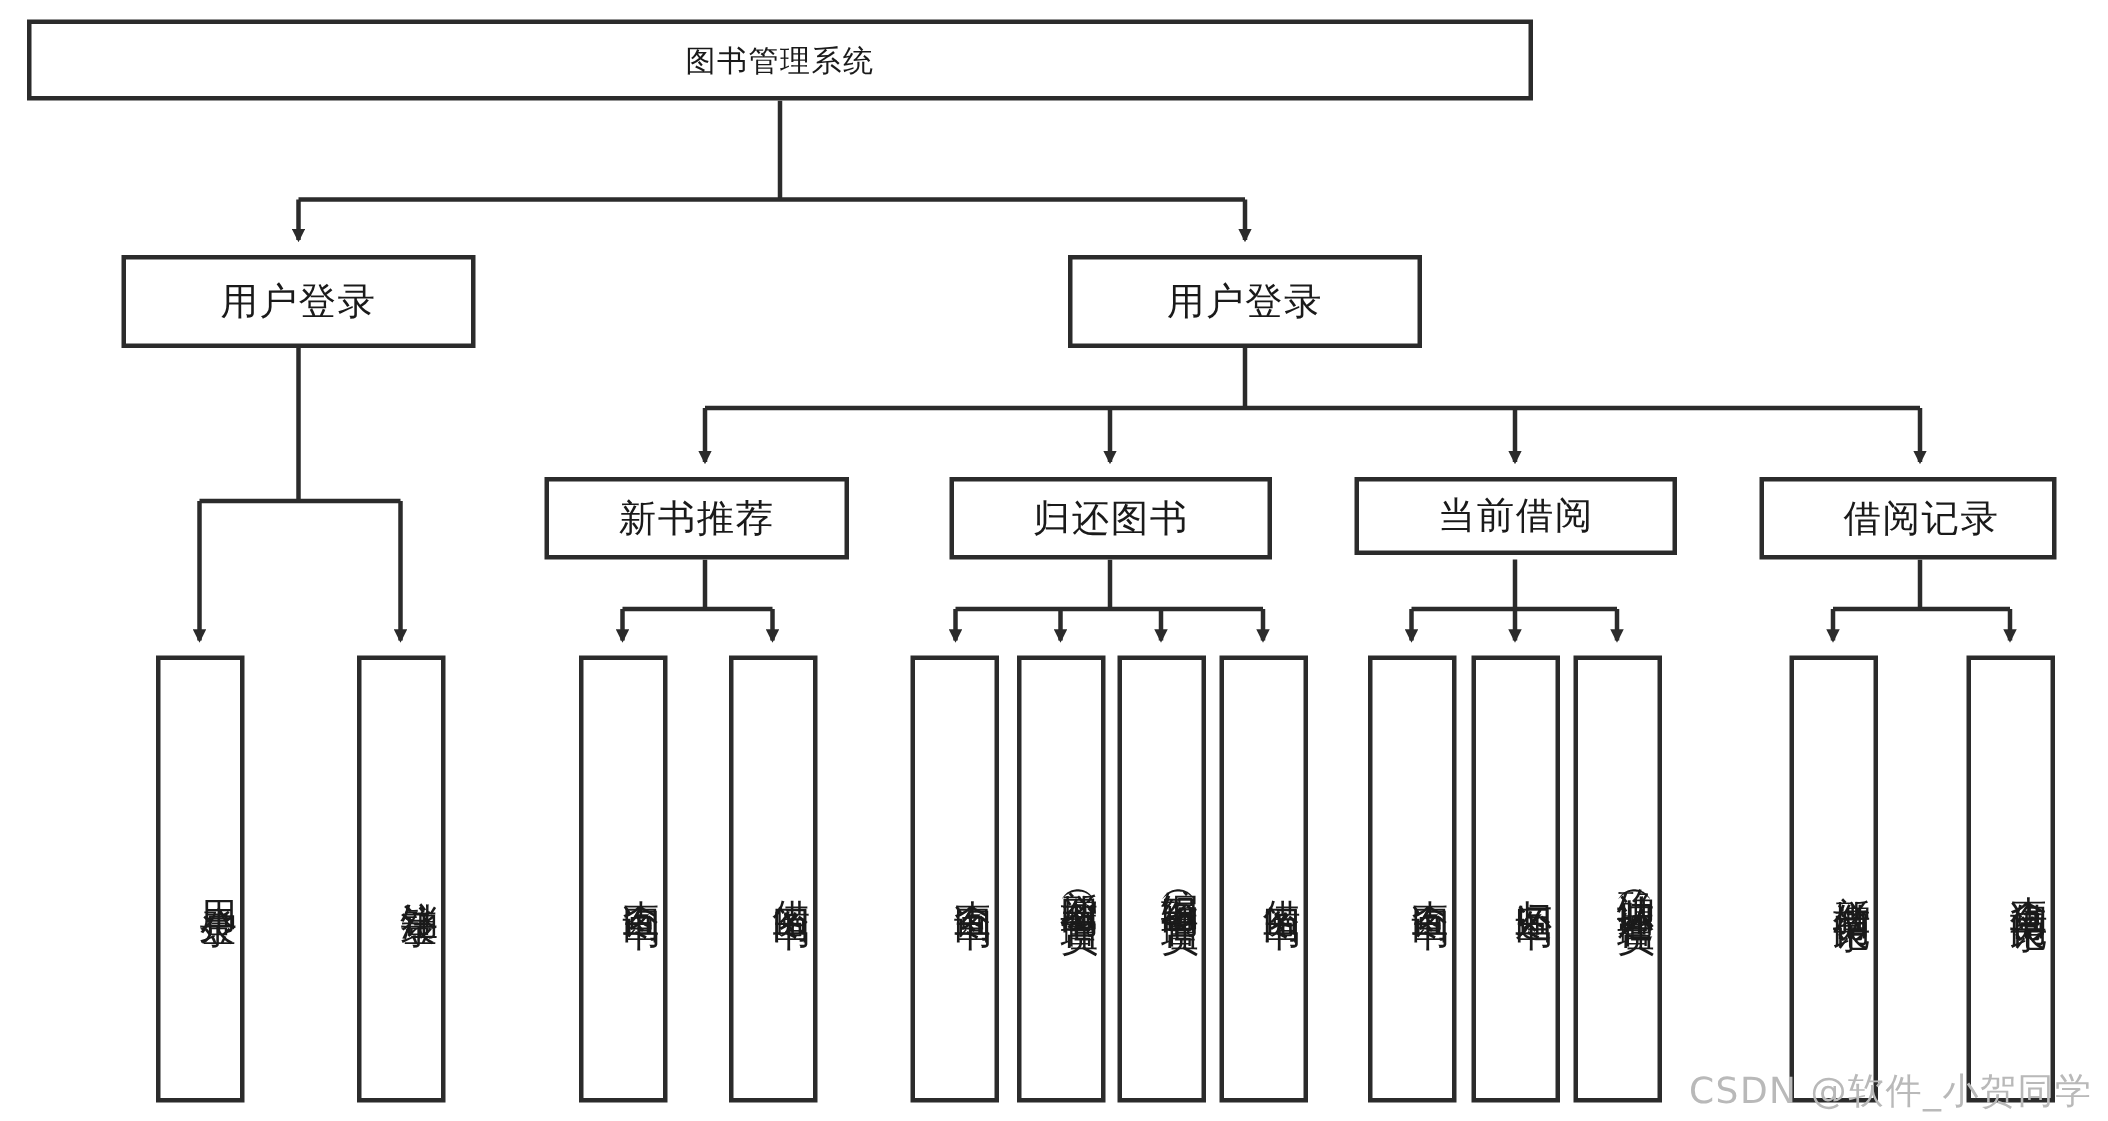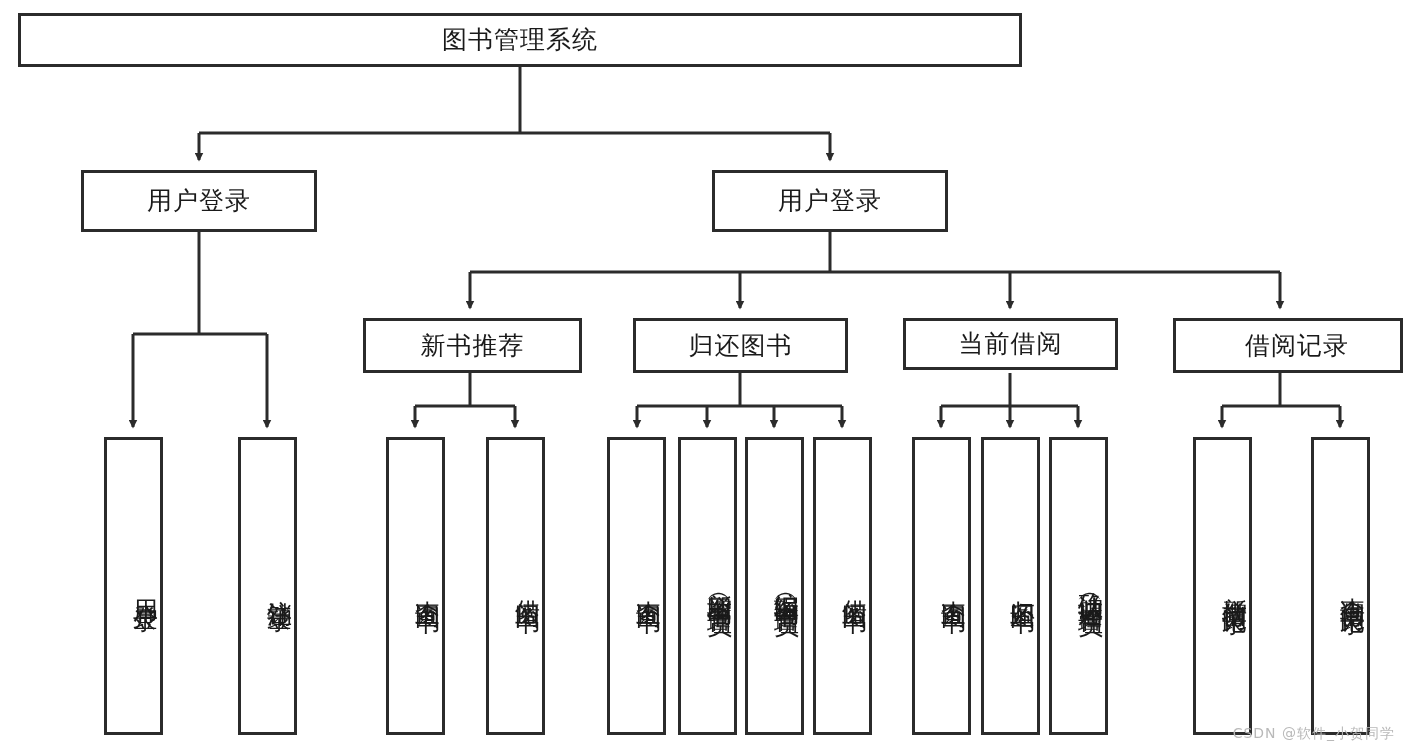--- a/index.html
+++ b/index.html
@@ -36,42 +36,42 @@
     justify-content: center;
     text-align: center;
     color: #1a1a1a;
   }
   .node.horiz {
     font-size: 25px;
     line-height: 1.1;
     letter-spacing: 1px;
   }
   .node.root {
-    font-size: 25px;
+    font-size: 20px;
   }
   .node.leaf {
     writing-mode: vertical-rl;
     text-orientation: upright;
     font-size: 25px;
     line-height: 1.22;
     letter-spacing: 3px;
     padding: 8px 0;
     align-items: flex-start;
     justify-content: center;
   }
   .leaf-label {
     writing-mode: vertical-rl;
     text-orientation: upright;
     white-space: nowrap;
   }
   #watermark {
     position: absolute;
     right: 10px;
     bottom: 4px;
-    font-size: 14px;
+    font-size: 24px;
     color: #b9b9b9;
     letter-spacing: 1px;
     white-space: nowrap;
     pointer-events: none;
   }
 </style>
 </head>
 <body>
 
 <div id="diagram-root">
@@ -131,30 +131,30 @@
     <span>图书管理系统</span>
   </div>
 
   <div class="node horiz" style="left:81px; top:170px; width:236px; height:62px;">
     <span>用户登录</span>
   </div>
   <div class="node horiz" style="left:712px; top:170px; width:236px; height:62px;">
     <span>用户登录</span>
   </div>
 
-  <div class="node horiz" style="left:363px; top:318px; width:219px; height:55px;">
+  <div class="node horiz" style="left:363px; top:318px; width:203px; height:55px;">
     <span>新书推荐</span>
   </div>
   <div class="node horiz" style="left:633px; top:318px; width:215px; height:55px;">
     <span>归还图书</span>
   </div>
   <div class="node horiz" style="left:903px; top:318px; width:215px; height:52px;">
     <span>当前借阅</span>
   </div>
-  <div class="node horiz" style="left:1173px; top:318px; width:230px; height:55px;padding-left:18px;">
+  <div class="node horiz" style="left:1173px; top:318px; width:198px; height:55px;padding-left:18px;">
     <span>借阅记录</span>
   </div>
 
   <div class="node leaf" style="left:104px; top:437px; width:59px; height:298px;">
     <span class="leaf-label">用户登录</span>
   </div>
   <div class="node leaf" style="left:238px; top:437px; width:59px; height:298px;">
     <span class="leaf-label">注销登录</span>
   </div>
 

